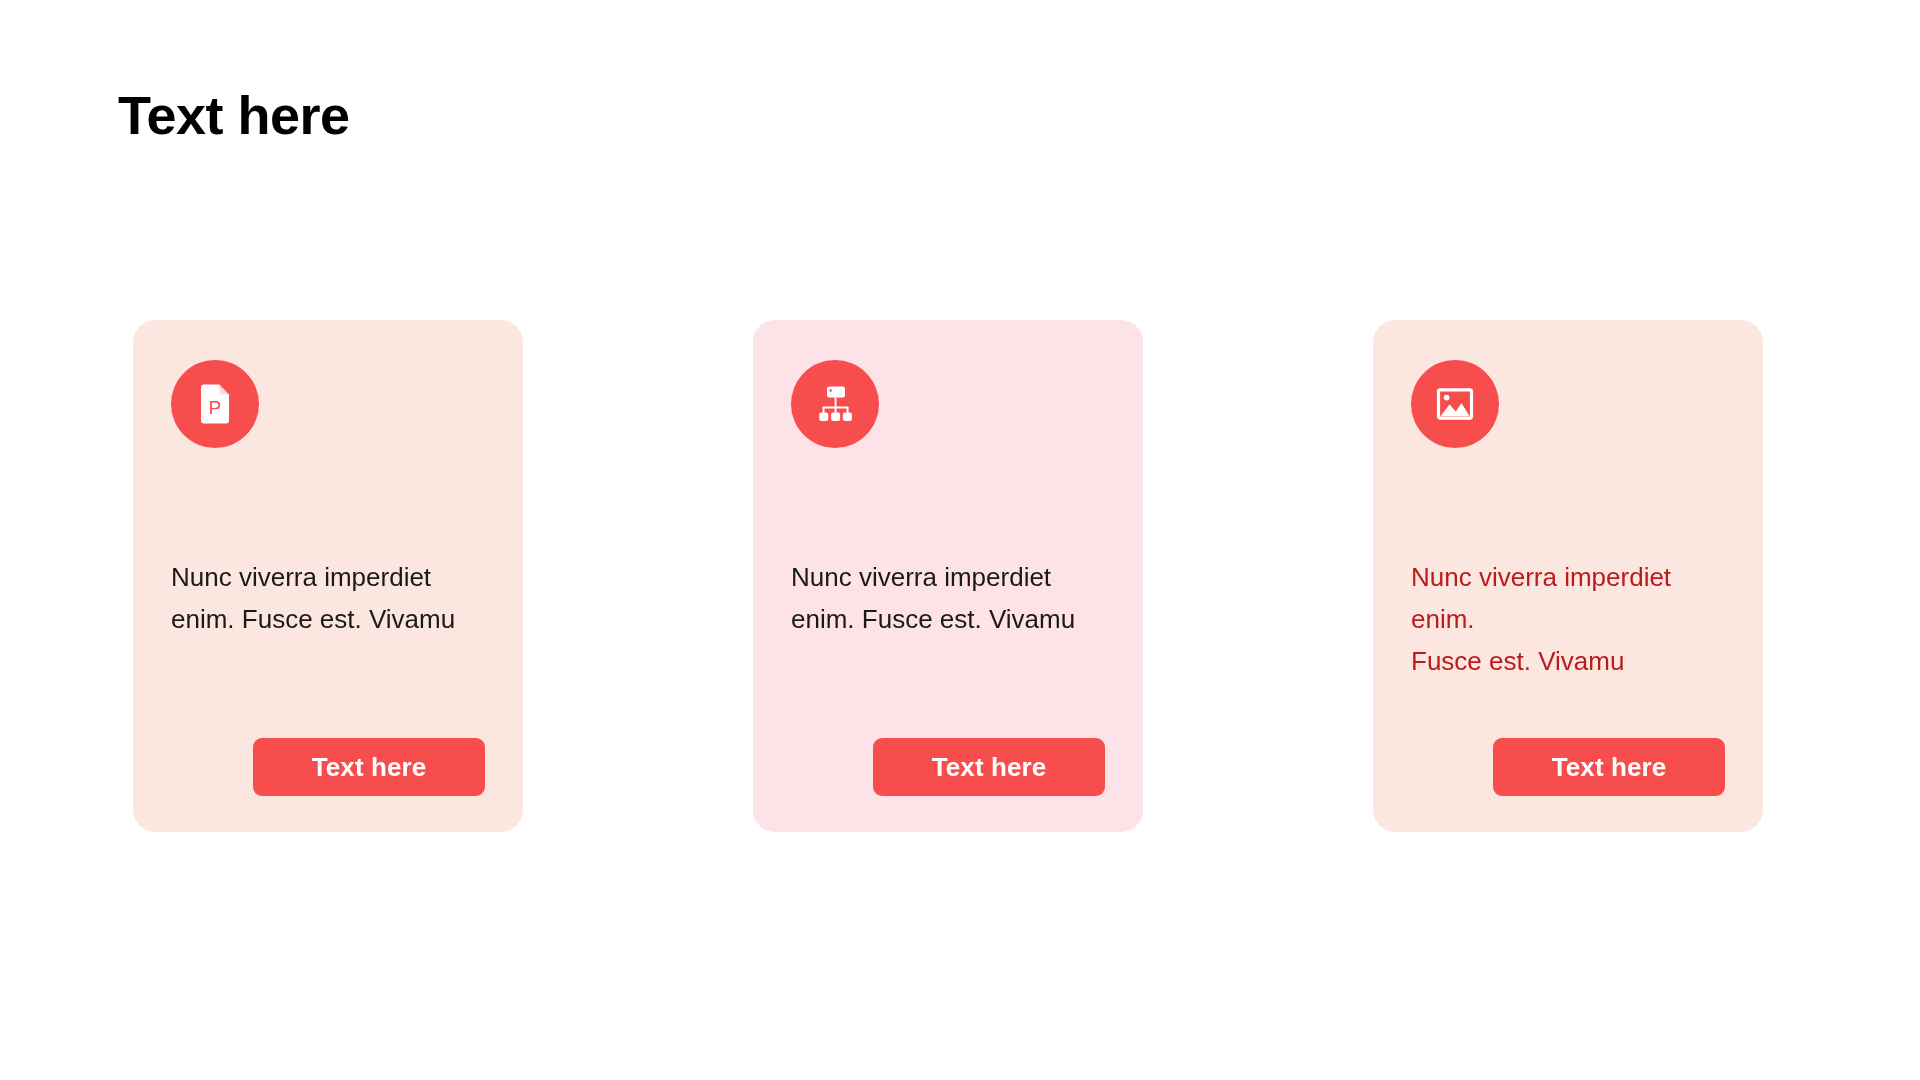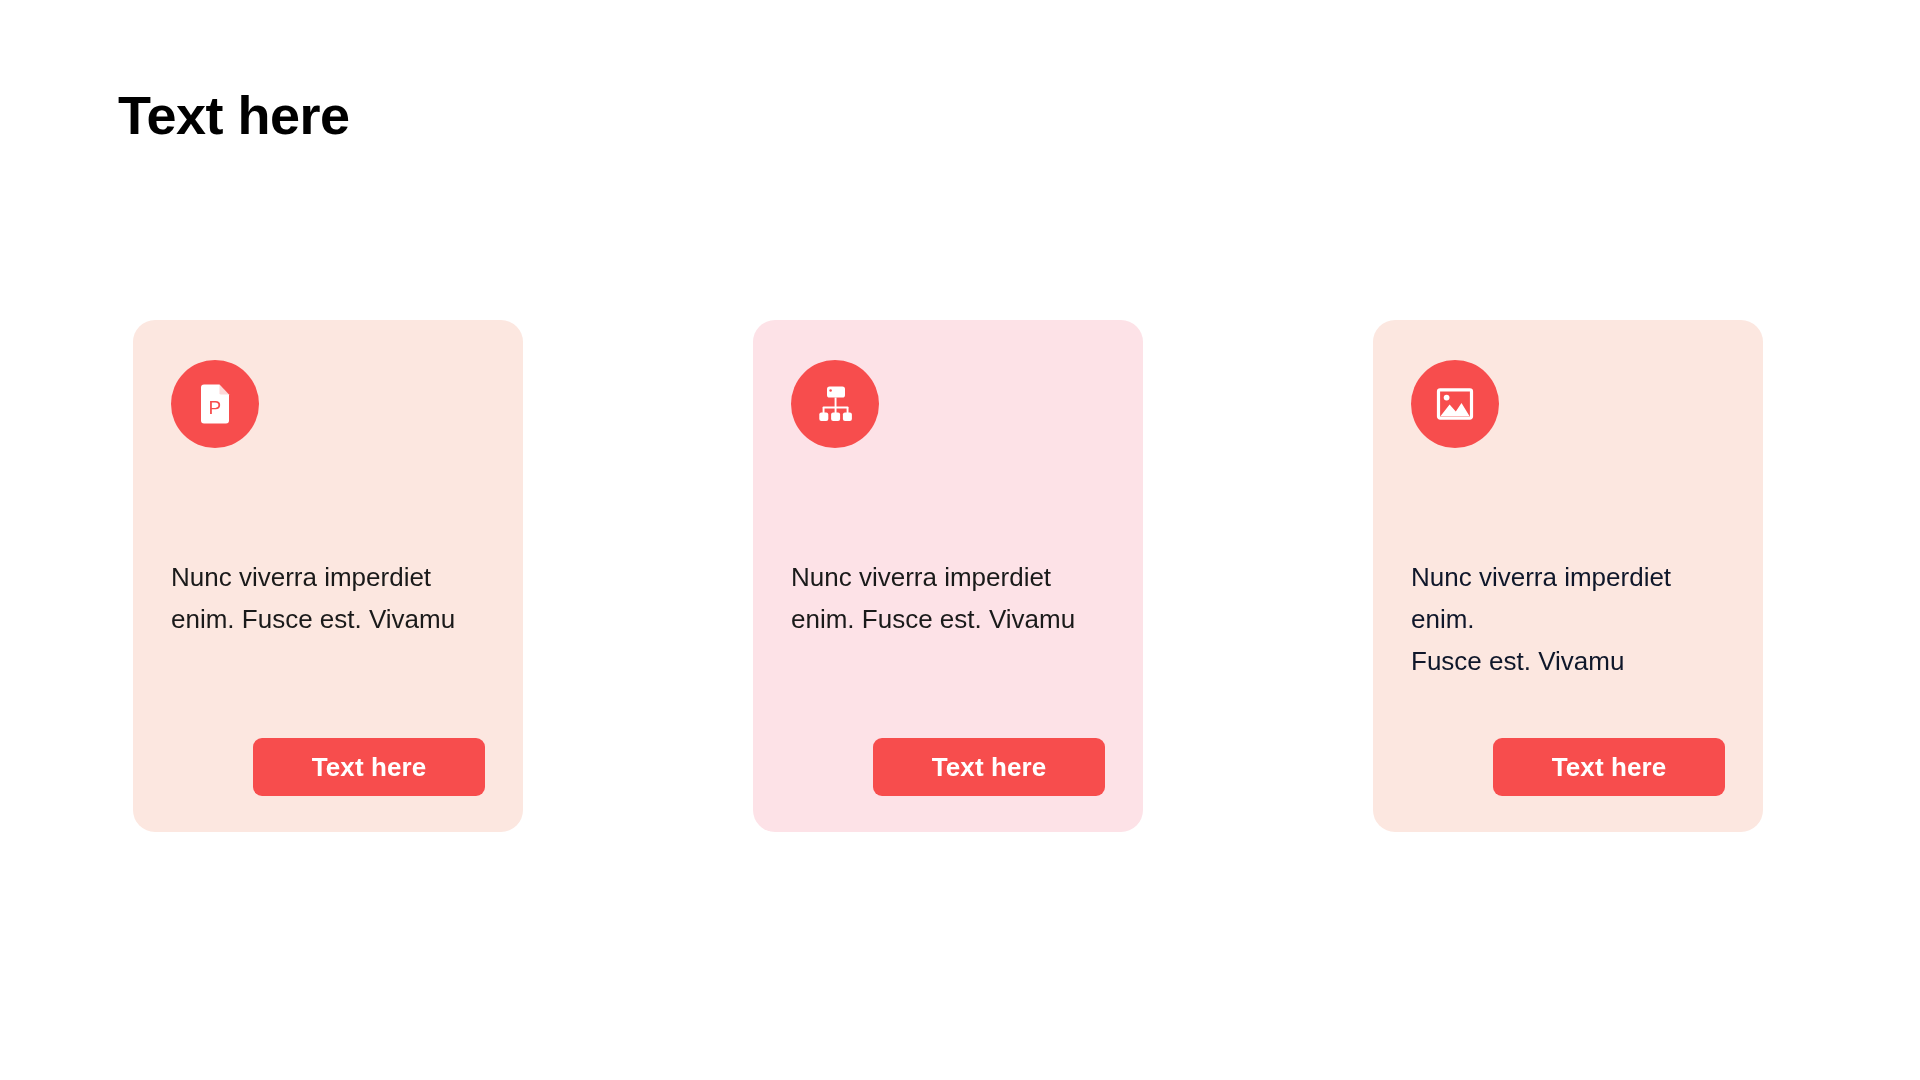--- a/index.html
+++ b/index.html
@@ -179,21 +179,21 @@
             <path d="M6.5 10.5 A1.6 1.6 0 0 1 8.1 8.9 L37.9 8.9
                      A1.6 1.6 0 0 1 39.5 10.5 L39.5 35.5
                      A1.6 1.6 0 0 1 37.9 37.1 L8.1 37.1
                      A1.6 1.6 0 0 1 6.5 35.5 Z" fill="none" stroke="#FFFFFF" stroke-width="3.2"></path>
             <circle cx="14.6" cy="16.6" r="2.9" fill="#FFFFFF"></circle>
             <path d="M8.4 35.2 L17.6 23.4 L23.8 30.6 L29.5 22.0 L37.6 35.2 Z" fill="#FFFFFF"></path>
           </svg>
         </span>
       </div>
 
-      <div class="card-body" style="color: #0f172a;">
+      <div class="card-body" style="color: #b91c1c;">
         <span>Nunc viverra imperdiet enim.</span><br>
         <span>Fusce est. Vivamu</span>
       </div>
 
       <div class="card-spacer"></div>
 
       <div class="cta-row">
         <button class="cta-button" style="background: rgb(247, 77, 77); color: rgb(255, 255, 255);">Text here</button>
       </div>
     </div>

